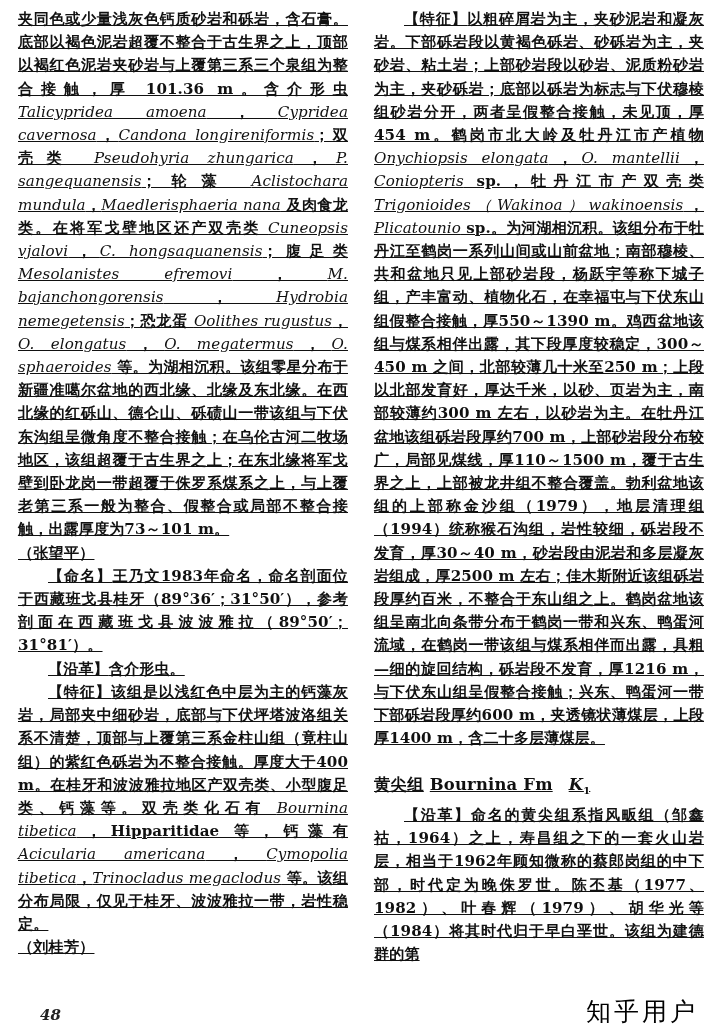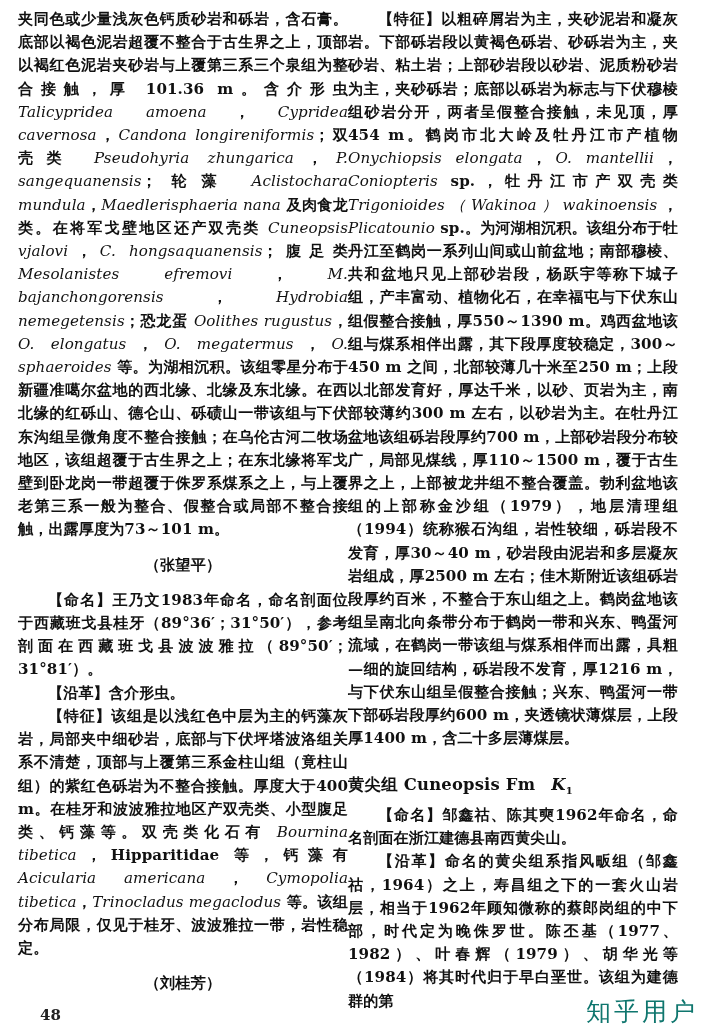--- a/index.html
+++ b/index.html
@@ -22,21 +22,23 @@
     height: 1034px;
     box-sizing: border-box;
     padding: 8px 14px 0 18px;
     background: #ffffff;
   }
 
   .columns {
     display: flex;
     flex-direction: row;
     align-items: flex-start;
+    gap: 26px;
     height: 1000px;
+    text-decoration: underline;
   }
 
   .col {
     width: 330px;
     flex: 0 0 330px;
     position: relative;
   }
 
   
   .para {
@@ -59,23 +61,23 @@
     font-family: "DejaVu Serif", "Liberation Serif", serif;
   }
   .rom {
     font-style: normal;
     font-weight: 600;
   }
 
   .byline {
     font-size: 15.1px;
     line-height: 23.2px;
-    text-align: center;
+    text-align: left;
     font-weight: 700;
-    margin: 12px;
+    margin: 0;
     letter-spacing: 0.2px;
   }
 
   .fm-heading {
     font-size: 16.4px;
     line-height: 23.2px;
     font-weight: 800;
     margin: 22px 0 2px 0;
     letter-spacing: 0.2px;
     white-space: nowrap;
@@ -98,32 +100,33 @@
 
   .tag {
     font-weight: 900;
   }
 
   .page-number {
     position: absolute;
     left: 40px;
     bottom: 10px;
     font-size: 15px;
+    font-style: italic;
     font-weight: 700;
     font-family: "DejaVu Serif", "Liberation Serif", serif;
     color: #222;
   }
 
   .watermark {
     position: absolute;
     right: 22px;
     bottom: 6px;
     font-size: 25px;
     letter-spacing: 3px;
-    color: #0f766e;
+    color: #000000;
     font-family: "DejaVu Sans", "Liberation Sans", sans-serif;
     font-weight: 400;
     user-select: none;
   }
 </style>
 </head>
 <body>
 
 <div class="page">
   <div class="columns">
@@ -145,24 +148,23 @@
 
     </div>
 
     <div class="col">
 
 
       <p class="para indent"><span class="tag">【特征】</span><span>以粗碎屑岩为主，夹砂泥岩和凝灰岩。下部砾岩段以黄褐色砾岩、砂砾岩为主，夹砂岩、粘土岩；上部砂岩段以砂岩、泥质粉砂岩为主，夹砂砾岩；底部以砾岩为标志与下伏穆棱组砂岩分开，两者呈假整合接触，未见顶，厚454 m。鹤岗市北大岭及牡丹江市产植物 </span><span class="species-run-3"><span class="sci">Onychiopsis elongata</span><span class="rom">，</span><span class="sci">O. mantellii</span><span class="rom">，</span><span class="sci">Coniopteris</span><span class="rom"> sp.，牡丹江市产双壳类 </span><span class="sci">Trigonioides（Wakinoa）wakinoensis</span><span class="rom">，</span><span class="sci">Plicatounio</span><span class="rom"> sp.。</span></span><span>为河湖相沉积。该组分布于牡丹江至鹤岗一系列山间或山前盆地；南部穆棱、共和盆地只见上部砂岩段，杨跃宇等称下城子组，产丰富动、植物化石，在幸福屯与下伏东山组假整合接触，厚550～1390 m。鸡西盆地该组与煤系相伴出露，其下段厚度较稳定，300～450 m 之间，北部较薄几十米至250 m；上段以北部发育好，厚达千米，以砂、页岩为主，南部较薄约300 m 左右，以砂岩为主。在牡丹江盆地该组砾岩段厚约700 m，上部砂岩段分布较广，局部见煤线，厚110～1500 m，覆于古生界之上，上部被龙井组不整合覆盖。勃利盆地该组的上部称金沙组（1979），地层清理组（1994）统称猴石沟组，岩性较细，砾岩段不发育，厚30～40 m，砂岩段由泥岩和多层凝灰岩组成，厚2500 m 左右；佳木斯附近该组砾岩段厚约百米，不整合于东山组之上。鹤岗盆地该组呈南北向条带分布于鹤岗一带和兴东、鸭蛋河流域，在鹤岗一带该组与煤系相伴而出露，具粗—细的旋回结构，砾岩段不发育，厚1216 m，与下伏东山组呈假整合接触；兴东、鸭蛋河一带下部砾岩段厚约600 m，夹透镜状薄煤层，上段厚1400 m，含二十多层薄煤层。</span></p>
 
 
       <h2 class="fm-heading">
-        <span class="cn">黄尖组</span><span class="en">Cuneopsis Fm</span><span class="age"><span>K</span><sub>1</sub></span>
+        <span class="cn">黄尖组</span><span class="en">Bournina Fm</span><span class="age"><span>K</span><sub>1</sub></span>
       </h2>
 
-      <p class="para indent"><span class="tag">【命名】</span><span>邹鑫祜、陈其奭1962年命名，命名剖面在浙江建德县南西黄尖山。</span></p>
 
       <p class="para indent"><span class="tag">【沿革】</span><span>命名的黄尖组系指风畈组（邹鑫祜，1964）之上，寿昌组之下的一套火山岩层，相当于1962年顾知微称的蔡郎岗组的中下部，时代定为晚侏罗世。陈丕基（1977、1982）、叶春辉（1979）、胡华光等（1984）将其时代归于早白垩世。该组为建德群的第</span></p>
 
     </div>
   </div>
 
   <div class="page-number">48</div>
   <div class="watermark">知乎用户</div>
 </div>
 

